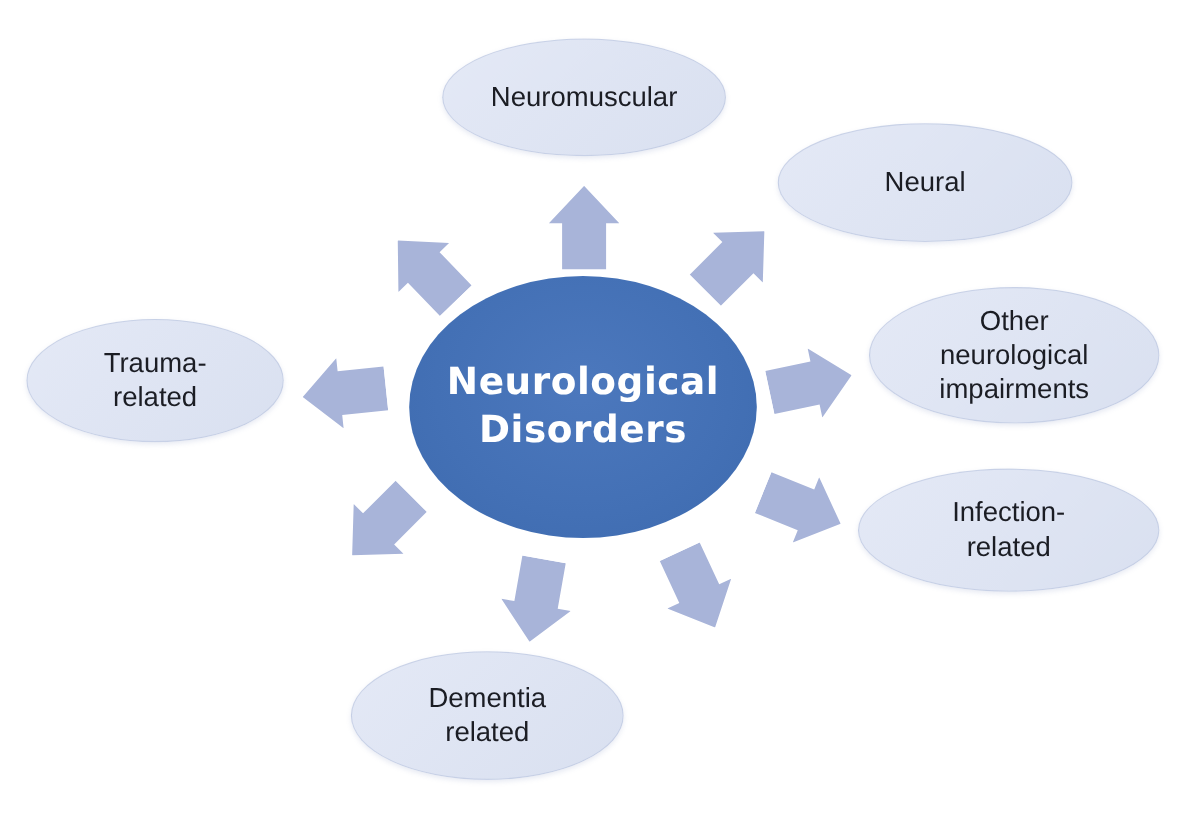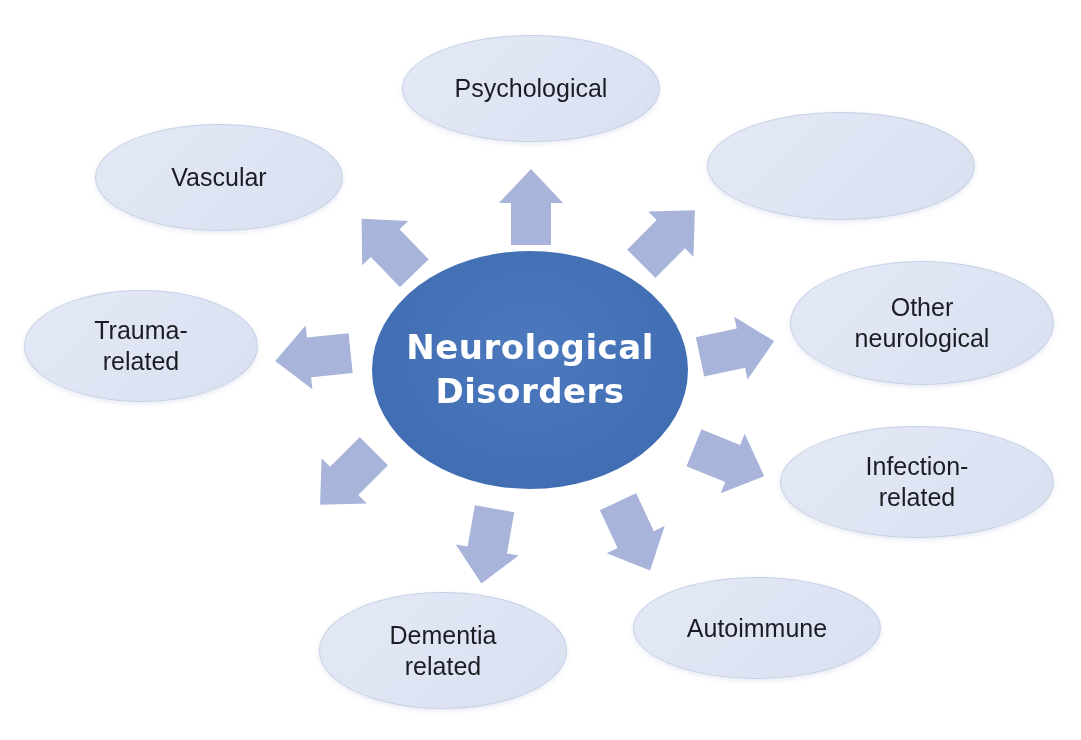--- a/index.html
+++ b/index.html
@@ -112,54 +112,46 @@
 
   <div class="center-node" style="left:372px; top:251px; width:316px; height:238px;">
     <div class="label">
       <span>Neurological</span>
       <span>Disorders</span>
     </div>
   </div>
 
   <div class="node" style="left:402px; top:35px; width:256px; height:105px;">
     <div class="label">
-      <span>Psychological</span>
+      <span>Neuromuscular</span>
     </div>
   </div>
 
-  <div class="node" style="left:95px; top:124px; width:246px; height:105px;">
-    <div class="label">
-      <span>Vascular</span>
-    </div>
-  </div>
 
   <div class="node" style="left:707px; top:112px; width:266px; height:106px;">
     <div class="label">
+      <span>Neural</span>
     </div>
   </div>
 
   <div class="node" style="left:790px; top:261px; width:262px; height:122px;text-align:center;">
     <div class="label">
       <span>Other</span>
       <span>neurological</span>
+      <span>impairments</span>
     </div>
   </div>
 
   <div class="node" style="left:780px; top:426px; width:272px; height:110px;align-items:center;">
     <div class="label">
       <span>Infection-</span>
       <span>related</span>
     </div>
   </div>
 
-  <div class="node" style="left:633px; top:577px; width:246px; height:100px;">
-    <div class="label">
-      <span>Autoimmune</span>
-    </div>
-  </div>
 
   <div class="node" style="left:319px; top:592px; width:246px; height:115px;">
     <div class="label">
       <span>Dementia</span>
       <span>related</span>
     </div>
   </div>
 
 
   <div class="node" style="left:24px; top:290px; width:232px; height:110px;">

